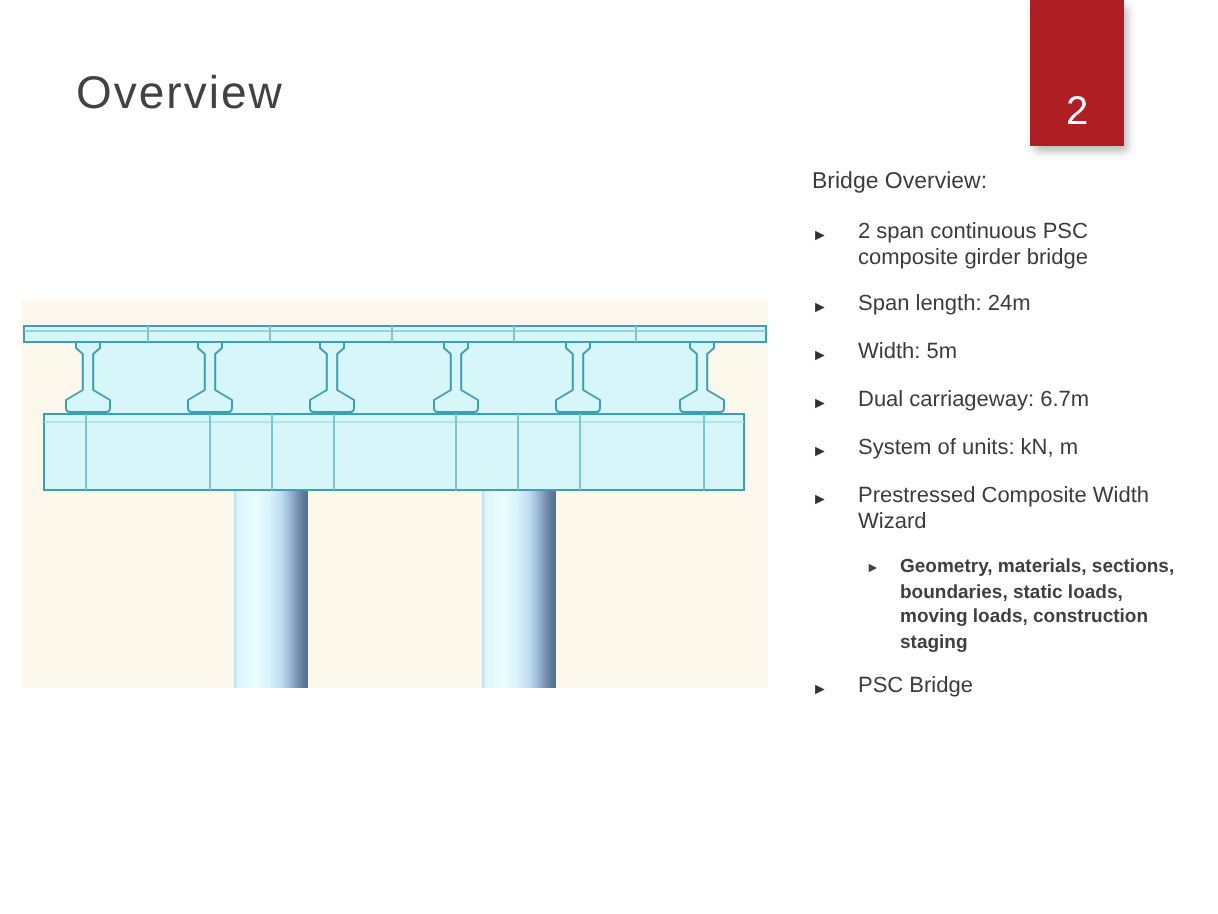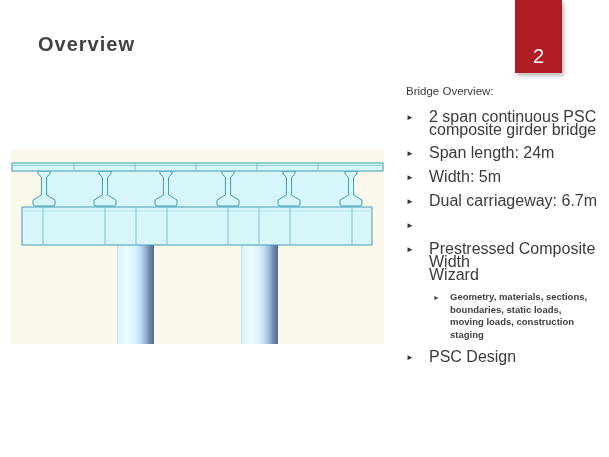--- a/index.html
+++ b/index.html
@@ -1,38 +1,38 @@
 <!DOCTYPE html>
 <html><head>
 <meta charset="utf-8">
 <style>
   html,body{margin:0;padding:0;background:#ffffff;}
   .slide{
     position:relative;width:609px;height:457px;background:#ffffff;overflow:hidden;
     font-family:"Liberation Sans", sans-serif;color:#3b3b3b;
   }
   .title{
-    position:absolute;left:38px;top:33px;font-size:20px;letter-spacing:1px;
-    color:#424242;font-weight:700;
+    position:absolute;left:38px;top:33px;font-size:23px;letter-spacing:1px;
+    color:#424242;font-weight:400;
   }
   .page-badge{
     position:absolute;left:515px;top:0;width:47px;height:73px;
     display:flex;align-items:flex-end;justify-content:center;
     box-shadow:2px 3px 4px rgba(110,110,110,0.45);
   }
   .page-badge span{color:#ffffff;font-size:20px;padding-bottom:5px;}
   .diagram{position:absolute;left:11px;top:150px;width:373px;height:194px;}
   .rightcol{position:absolute;left:406px;top:85px;width:205px;}
   .sec-heading{font-size:11.5px;line-height:13px;margin:0 0 12px 0;}
   .sec2-heading{margin-top:30px;margin-bottom:10px;}
   .bullet{display:flex;margin:0 0 10px 0;}
   .bullet .marker{
     flex:0 0 23px;font-size:8px;line-height:13px;color:#333;padding-top:1px;
   }
-  .bullet .btxt{font-size:16px;line-height:13px;white-space:pre-line;}
+  .bullet .btxt{font-size:11px;line-height:13px;white-space:pre-line;}
   .subbullet{display:flex;margin:0 0 9px 27px;font-weight:bold;}
   .subbullet .marker{flex:0 0 17px;font-size:7px;line-height:12px;color:#444;padding-top:1px;}
   .subbullet .btxt{font-size:9.5px;line-height:12.5px;white-space:pre-line;color:#3f3f3f;}
 </style>
 </head>
 <body>
 
 <div class="slide">
 
   <div class="title">Overview</div>
@@ -102,34 +102,35 @@
     <div class="bullet">
       <span class="marker">►</span>
       <span class="btxt">Width: 5m</span>
     </div>
     <div class="bullet">
       <span class="marker">►</span>
       <span class="btxt">Dual carriageway: 6.7m</span>
     </div>
     <div class="bullet">
       <span class="marker">►</span>
+      <span class="btxt">System of units: kN, m</span>
     </div>
 
 
     <div class="bullet">
       <span class="marker">►</span>
       <span class="btxt">Prestressed Composite Width
 Wizard</span>
     </div>
     <div class="subbullet">
       <span class="marker">►</span>
       <span class="btxt">Geometry, materials, sections,
 boundaries, static loads,
 moving loads, construction
 staging</span>
     </div>
     <div class="bullet">
       <span class="marker">►</span>
-      <span class="btxt">PSC Design</span>
+      <span class="btxt">PSC Bridge</span>
     </div>
 
   </div>
 </div>
 
 </body></html>

